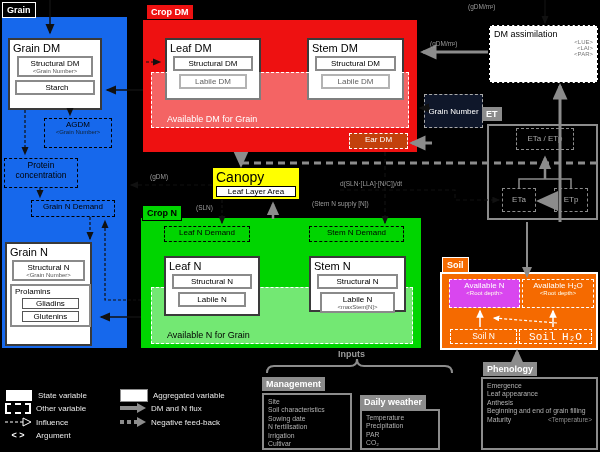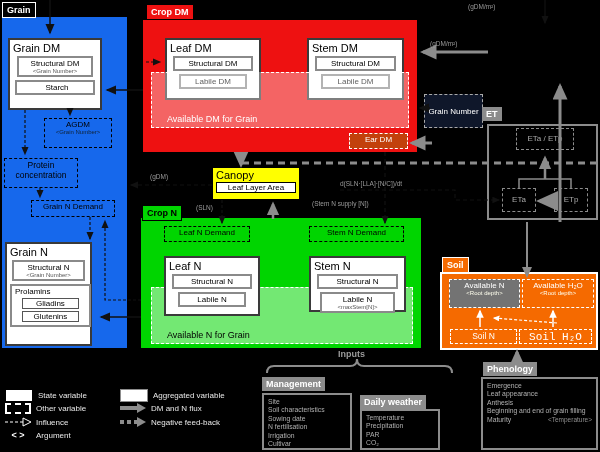--- a/index.html
+++ b/index.html
@@ -84,23 +84,29 @@
   </div>
 
   <div class="overlay" style="left:151px;top:72px;width:258px;height:56px;z-index:3;background:rgba(255,255,255,0.35);">
     <span style="font-size:9px;color:#fff;">Available DM for Grain</span>
   </div>
 
   <div class="dashbox" style="left:349px;top:133px;width:59px;height:16px;border-color:#fff;color:#fff;background:#c2410c;z-index:4;">Ear DM</div>
 
   <div class="dashbox" style="left:424px;top:94px;width:59px;height:34px;border-color:#aaa;color:#fff;background:#0f172a;font-size:8px;display:flex;align-items:center;justify-content:center;">Grain Number</div>
 
+  <div class="dashbox" style="left:489px;top:25px;width:109px;height:58px;background:#fff;text-align:left;padding:3px 4px;">
+    <div style="font-size:9px;">DM assimilation</div>
+    <div class="arg" style="text-align:right;color:#777;">&lt;LUE&gt;</div>
+    <div class="arg" style="text-align:right;color:#777;">&lt;LAI&gt;</div>
+    <div class="arg" style="text-align:right;color:#777;">&lt;PAR&gt;</div>
+  </div>
 
   <div class="abs" style="left:212px;top:167px;width:88px;height:33px;background:#FFFF00;border:1px solid #000;padding:1px 3px;z-index:4;">
-    <div style="font-size:11px;">Canopy</div>
+    <div style="font-size:14px;">Canopy</div>
     <div style="background:#fff;border:1px solid #000;font-size:8px;text-align:center;margin-top:1px;">Leaf Layer Area</div>
   </div>
 
   <div class="tab" style="left:142px;top:205px;background:#00D500;border:1px solid #000;color:#000;">Crop N</div>
   <div class="bigbox" style="left:141px;top:218px;width:280px;height:130px;background:#00D500;"></div>
 
   <div class="dashbox" style="left:164px;top:226px;width:86px;height:16px;white-space:nowrap;">Leaf N Demand</div>
   <div class="dashbox" style="left:309px;top:226px;width:95px;height:16px;white-space:nowrap;">Stem N Demand</div>
 
   <div class="wbox" style="left:164px;top:256px;width:96px;height:60px;">
@@ -124,21 +130,21 @@
 
   <div class="tab" style="left:482px;top:107px;background:#8c8c8c;">ET</div>
   <div class="graybox" style="left:487px;top:124px;width:111px;height:96px;"></div>
   <div class="dashbox graytext" style="left:516px;top:128px;width:58px;height:22px;border-color:#8c8c8c;background:#000;font-size:8px;line-height:17px;">ETa / ETp</div>
   <div class="dashbox graytext" style="left:502px;top:188px;width:34px;height:24px;border-color:#8c8c8c;background:#000;font-size:8px;line-height:19px;">ETa</div>
   <div class="dashbox graytext" style="left:554px;top:188px;width:34px;height:24px;border-color:#8c8c8c;background:#000;font-size:8px;line-height:19px;">ETp</div>
 
   <div class="tab" style="left:442px;top:257px;background:#F56A00;border:1px solid #fff;">Soil</div>
   <div class="bigbox" style="left:440px;top:272px;width:158px;height:78px;background:#F56A00;border:2px solid #fff;"></div>
 
-  <div class="dashbox" style="left:449px;top:279px;width:71px;height:29px;border-color:#fff;color:#fff;background:#737373;">
+  <div class="dashbox" style="left:449px;top:279px;width:71px;height:29px;border-color:#fff;color:#fff;background:#d946ef;">
     <div style="font-size:8px;white-space:nowrap;">Available N</div>
     <div class="arg" style="color:#ffe;">&lt;Root depth&gt;</div>
   </div>
   <div class="dashbox" style="left:522px;top:279px;width:72px;height:29px;border-color:#fff;color:#fff;background:#F56A00;">
     <div style="font-size:8px;white-space:nowrap;">Available H₂O</div>
     <div class="arg" style="color:#ffe;">&lt;Root depth&gt;</div>
   </div>
   <div class="dashbox" style="left:450px;top:329px;width:67px;height:15px;border-color:#fff;color:#fff;background:#F56A00;font-size:8.5px;">Soil N</div>
   <div class="dashbox" style="left:519px;top:329px;width:73px;height:15px;border-color:#fff;color:#fff;background:#F56A00;font-size:11px;font-family:Liberation Mono, monospace;">Soil H₂O</div>
 

